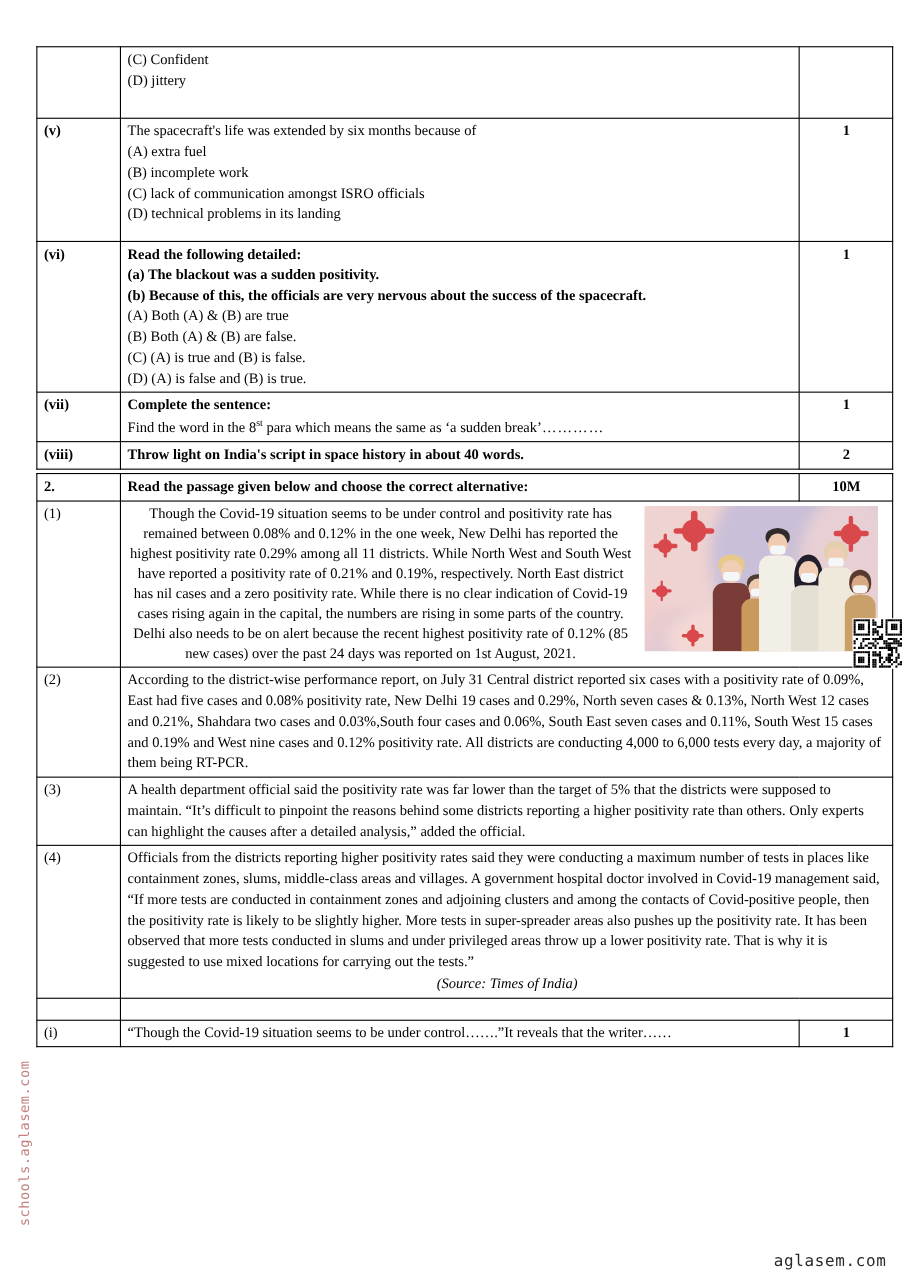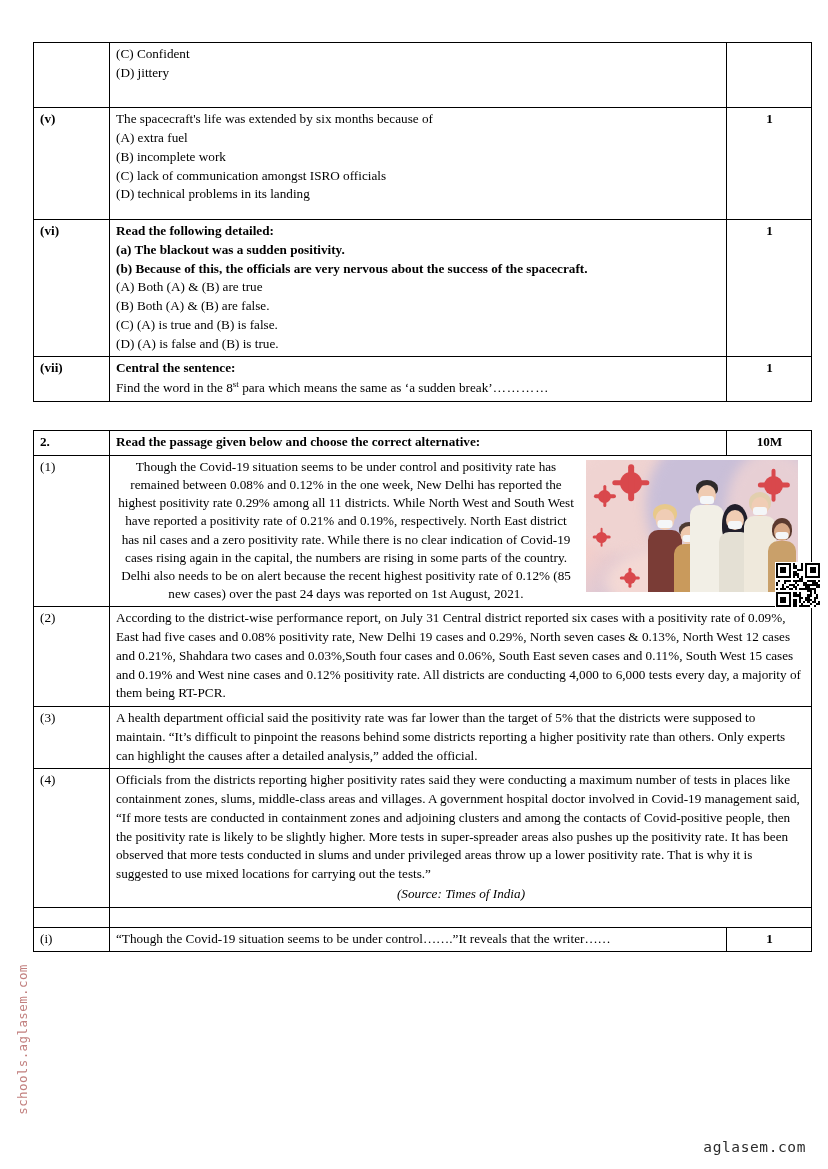--- a/index.html
+++ b/index.html
@@ -211,26 +211,31 @@
           <div>(B) Both (A) &amp; (B) are false.</div>
           <div>(C) (A) is true and (B) is false.</div>
           <div>(D) (A) is false and (B) is true.</div>
         </td>
         <td class="marks">1</td>
       </tr>
 
       <tr>
         <td class="num">(vii)</td>
         <td class="body">
-          <div class="b">Central the sentence:</div>
+          <div class="b">Complete the sentence:</div>
           <div><span>Find the word  in the 8</span><sup>st</sup><span> para which means the same as ‘a sudden break’</span><span class="dots">…………</span></div>
         </td>
         <td class="marks">1</td>
       </tr>
 
+      <tr>
+        <td class="num">(viii)</td>
+        <td class="body b">Throw light on India's script in space history in about 40 words.</td>
+        <td class="marks">2</td>
+      </tr>
 
     </tbody>
   </table>
 
   <table class="qp" style="top:430px">
     <colgroup>
       <col class="c-num">
         <col class="c-body">
         <col class="c-marks">
     </colgroup>

